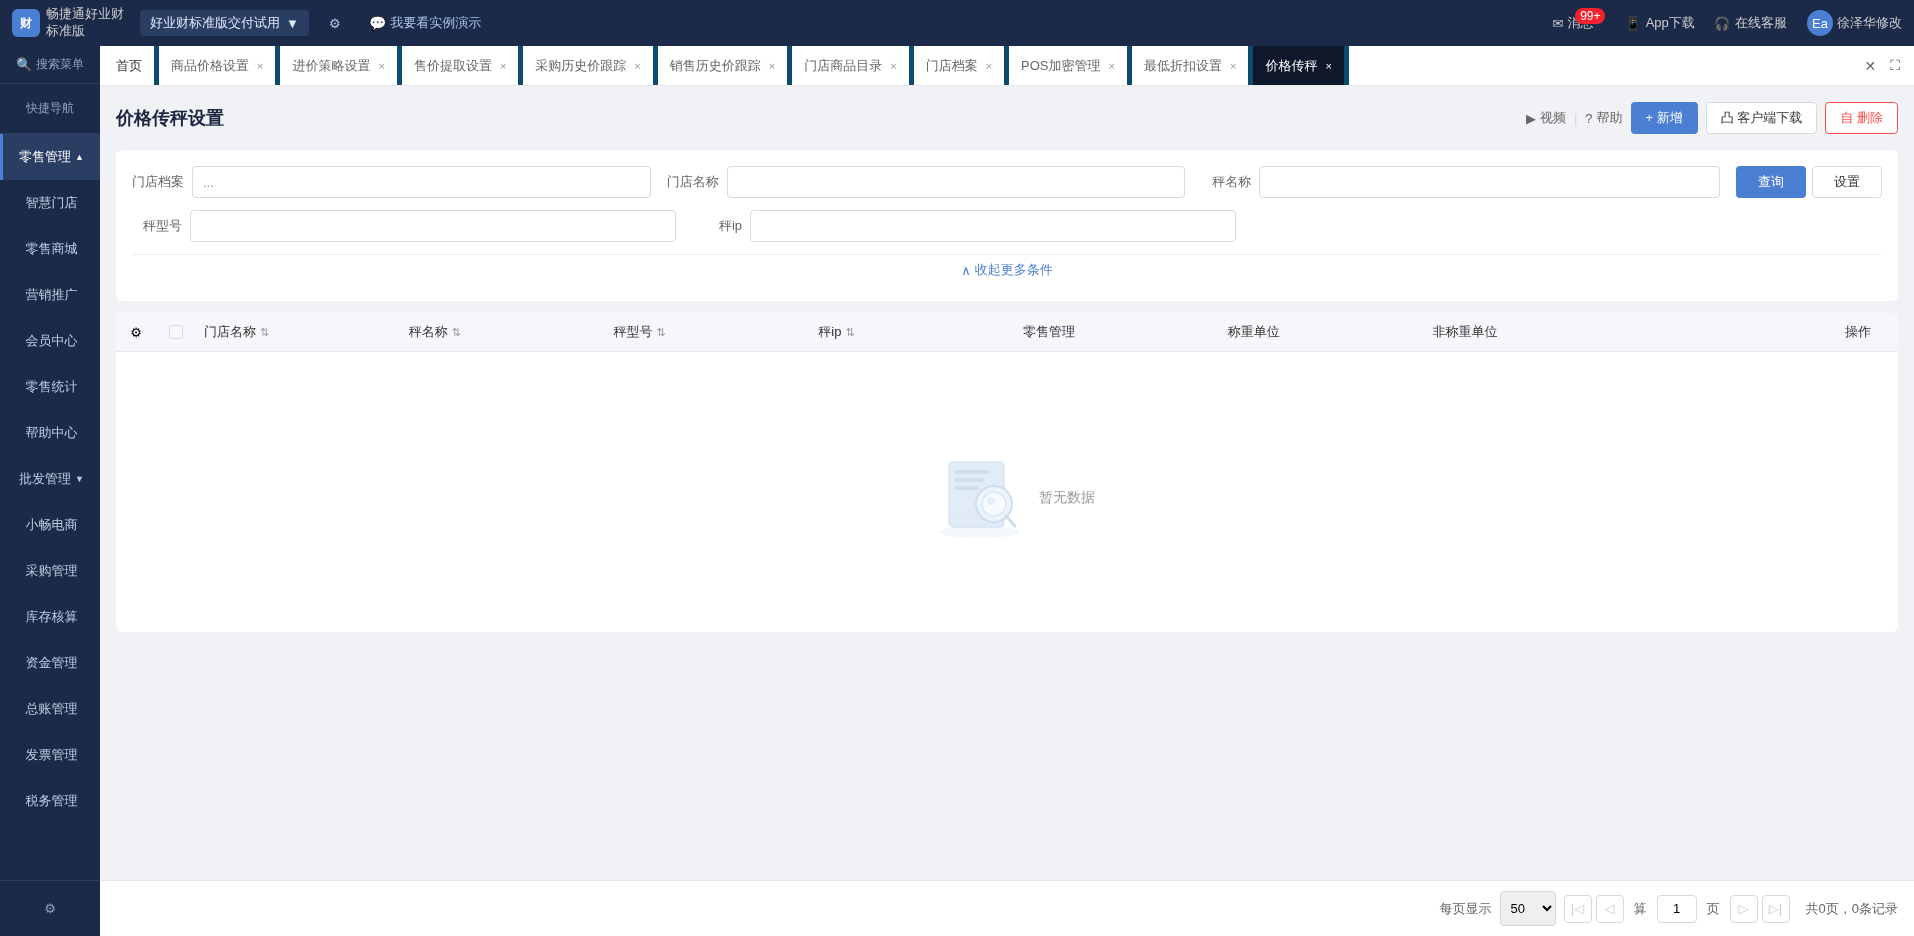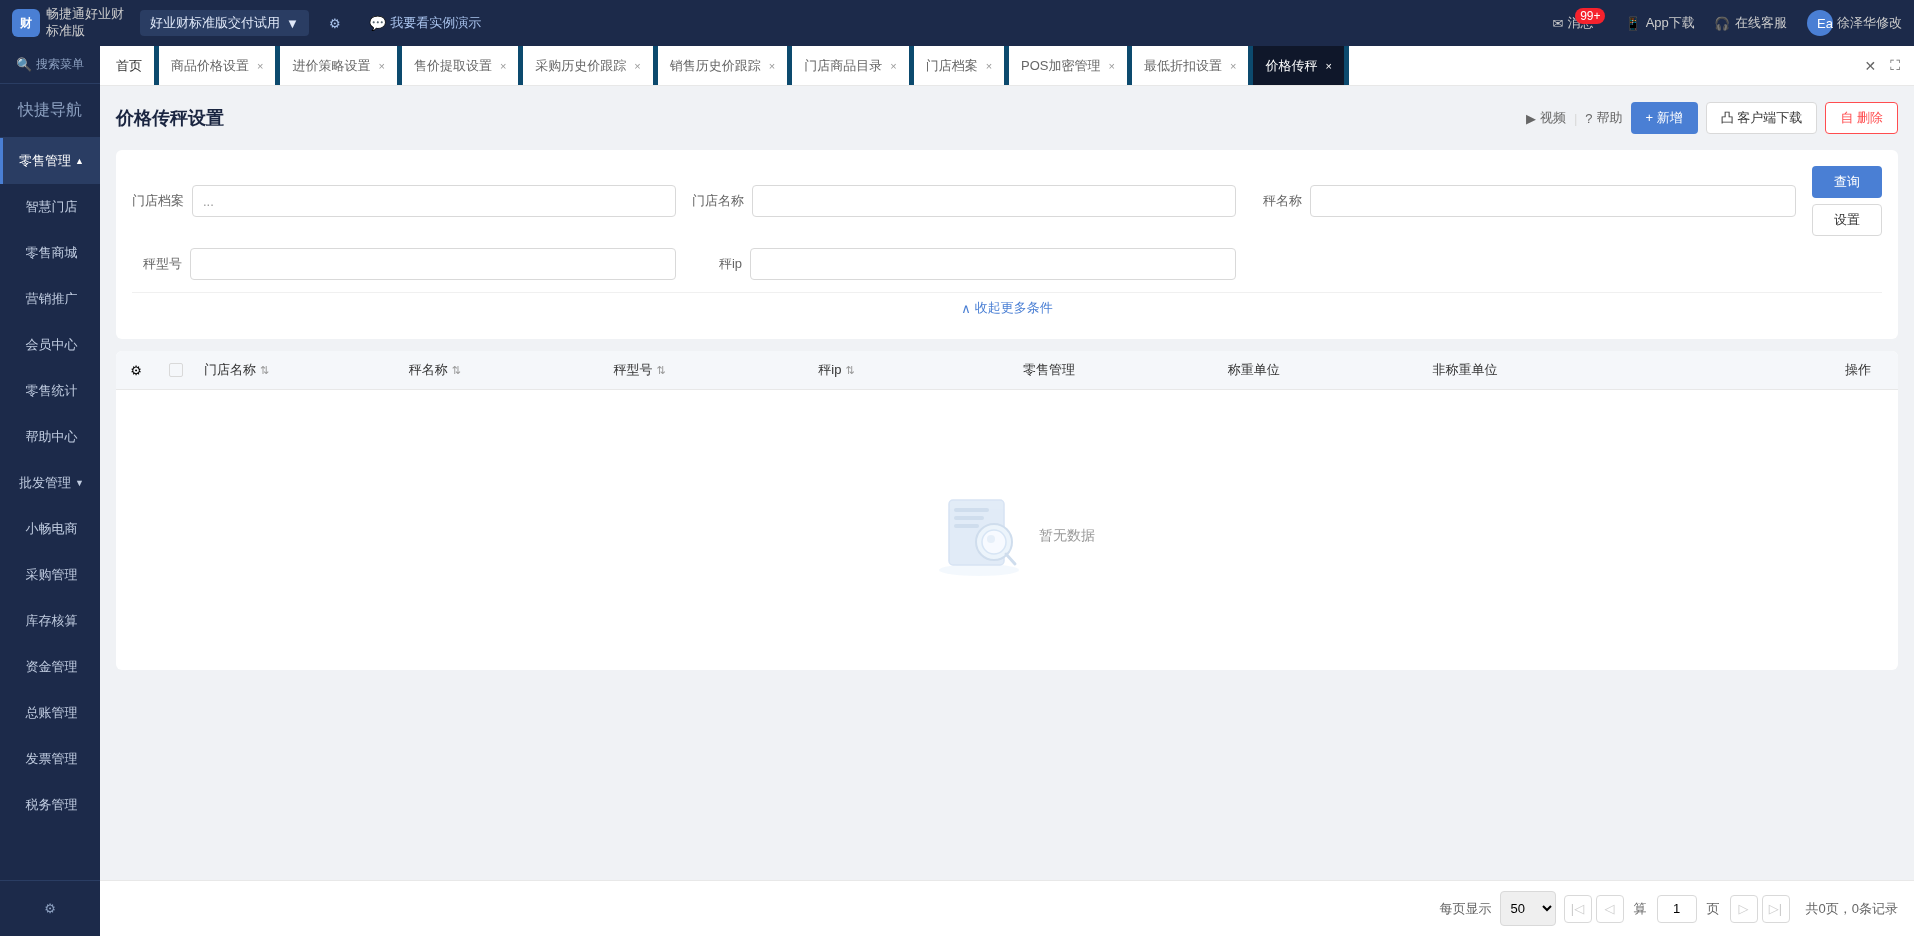--- a/index.html
+++ b/index.html
@@ -16,33 +16,33 @@
     .top-bar .version-selector {
       display: flex; align-items: center; gap: 6px; background: #2a3d63; border-radius: 4px;
       padding: 4px 10px; margin-left: 16px; cursor: pointer; color: #e0e8f8;
     }
     .top-bar .demo-link { display: flex; align-items: center; gap: 4px; margin-left: 16px; color: #aac4ee; cursor: pointer; font-size: 12px; }
     .top-bar-right { margin-left: auto; display: flex; align-items: center; gap: 20px; }
     .top-bar-right .msg-btn { display: flex; align-items: center; gap: 4px; color: #ccc; cursor: pointer; position: relative; }
     .badge { background: #f5222d; color: #fff; border-radius: 10px; padding: 1px 5px; font-size: 12px; position: absolute; top: -6px; right: -12px; }
     .top-bar-right .app-btn, .top-bar-right .service-btn { display: flex; align-items: center; gap: 4px; color: #ccc; cursor: pointer; }
     .top-bar-right .user-btn { display: flex; align-items: center; gap: 4px; color: #ccc; cursor: pointer; }
-    .avatar-circle { width: 26px; height: 26px; border-radius: 50%; background: #4a7fd4; display: flex; align-items: center; justify-content: flex-end; font-size: 10px; color: #fff; }
+    .avatar-circle { width: 26px; height: 26px; border-radius: 50%; background: #4a7fd4; display: flex; align-items: center; justify-content: center; font-size: 10px; color: #fff; }
 
     
     .main-layout { display: flex; flex: 1; overflow: hidden; }
 
     
     .sidebar {
       width: 100px; background: #1c2a4a; display: flex; flex-direction: column;
       color: #c0cce0; flex-shrink: 0; overflow-y: auto;
     }
     .sidebar-search { padding: 10px 8px; border-bottom: 1px solid #2a3d63; cursor: pointer; display: flex; align-items: center; justify-content: center; gap: 4px; color: #8ca0c0; }
     .sidebar-nav { padding: 8px 0; border-bottom: 1px solid #2a3d63; }
-    .sidebar-nav-item { padding: 8px 0; text-align: center; cursor: pointer; color: #8ca0c0; font-size: 16px; }
+    .sidebar-nav-item { padding: 8px 0; text-align: center; cursor: pointer; color: #8ca0c0; font-size: 12px; }
     .sidebar-menu { flex: 1; }
     .sidebar-menu-item {
       padding: 14px 8px; text-align: center; cursor: pointer; font-size: 12px; color: #c0cce0;
       display: flex; align-items: center; justify-content: center; gap: 4px;
       border-left: 3px solid transparent;
     }
     .sidebar-menu-item.active { color: #fff; background: #2a3d63; border-left-color: #4a7fd4; }
     .sidebar-menu-item.has-arrow::after { content: '▲'; font-size: 9px; }
     .sidebar-menu-item.has-arrow-down::after { content: '▼'; font-size: 9px; }
     .sidebar-bottom { padding: 10px 0; text-align: center; border-top: 1px solid #2a3d63; }
@@ -311,21 +311,21 @@
             </div>
           </div>
           <div class="form-item">
             <label class="form-label">门店名称</label>
             <input class="form-input" type="text" style="">
           </div>
           <div class="form-item">
             <label class="form-label">秤名称</label>
             <input class="form-input" type="text" style="">
           </div>
-          <div style="display:flex;flex-direction:column;gap:6px;align-self:flex-start;">
+          <div style="display:flex;gap:6px;align-self:flex-start;">
             <button class="btn btn-primary" style="width:70px;justify-content:center;">查询</button>
             <button class="btn btn-default" style="width:70px;justify-content:center;">设置</button>
           </div>
         </div>
         <div class="form-row">
           <div class="form-item">
             <label class="form-label">秤型号</label>
             <input class="form-input" type="text" style="">
           </div>
           <div class="form-item">

